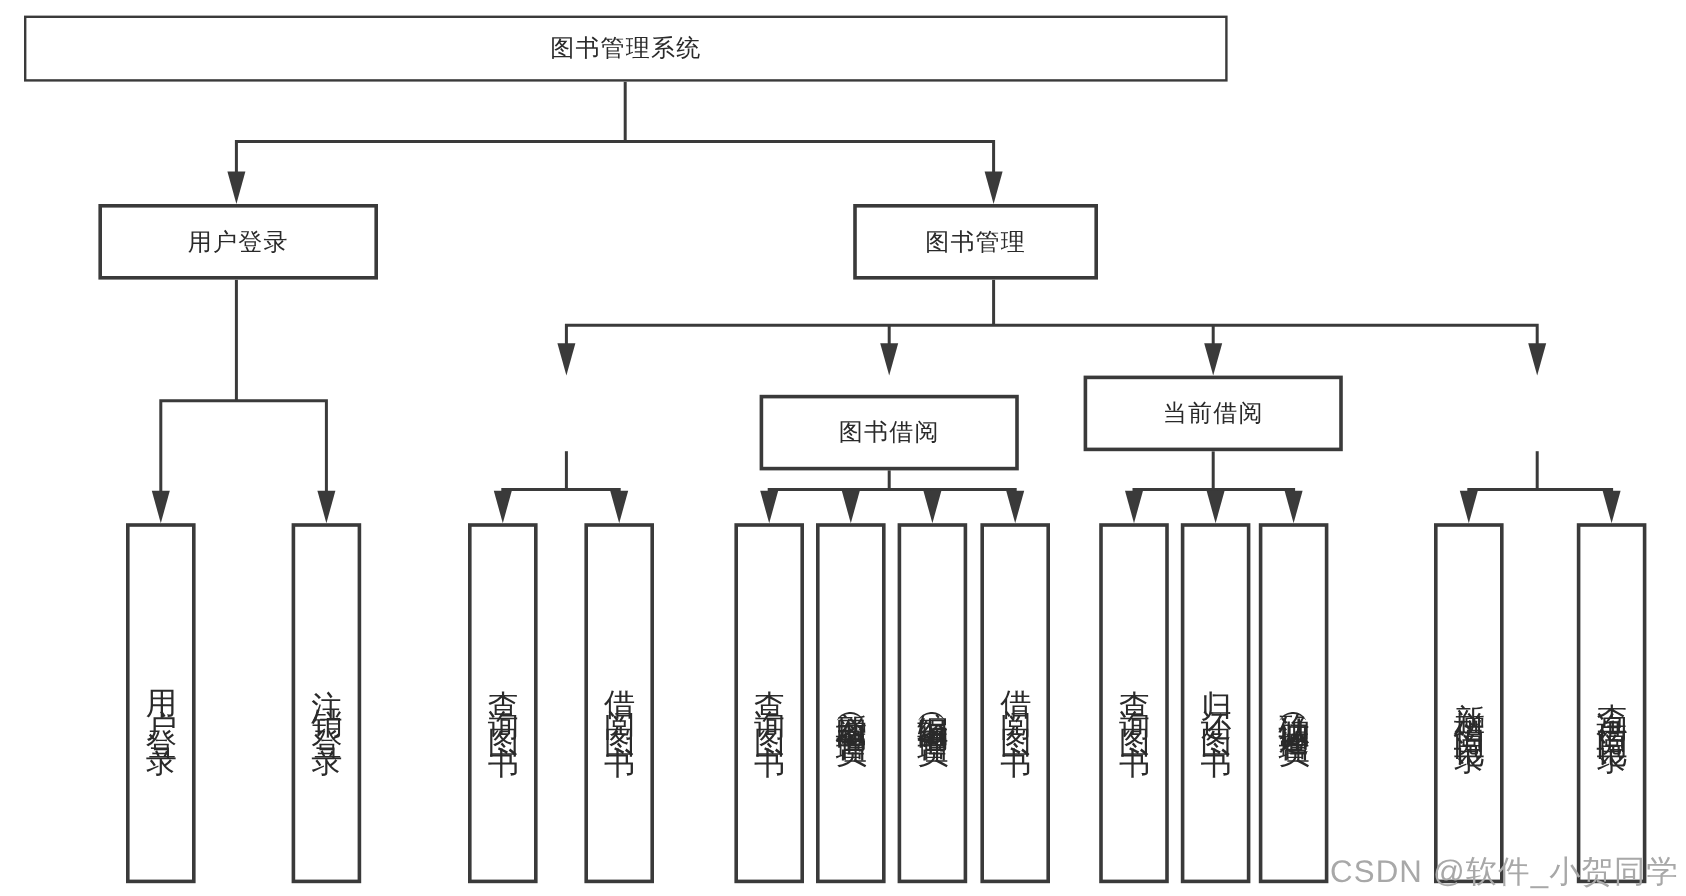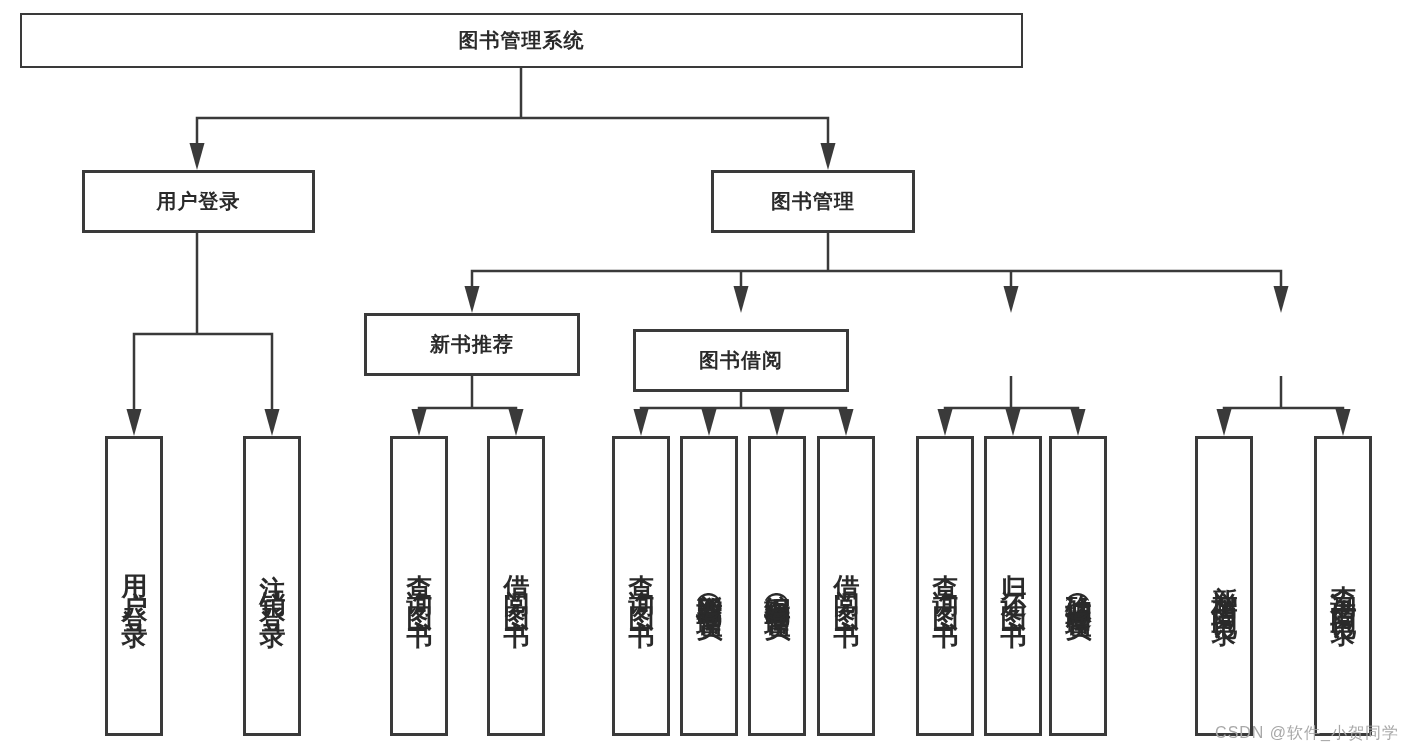--- a/index.html
+++ b/index.html
@@ -20,36 +20,35 @@
   .canvas svg{position:absolute;left:0;top:0;}
   .ln{stroke:var(--line);stroke-width:2.5;fill:none;}
   .ar{fill:var(--line);stroke:none;}
   .box{
     position:absolute;
     background:#fff;
     border:3px solid var(--line);
     box-sizing:border-box;
     display:flex;align-items:center;justify-content:center;
     text-align:right;
-    font-weight:bold;
   }
   .hnode{font-size:20px;letter-spacing:1px;}
   .root{font-size:20px;letter-spacing:1px;}
   .leaf span{
     writing-mode:vertical-rl;
     text-orientation:mixed;
     font-size:26px;
     line-height:1.15;
     max-height:284px;
     white-space:nowrap;
   }
   .watermark{
     position:absolute;
     right:6px;bottom:3px;
-    font-size:16px;
+    font-size:26px;
     letter-spacing:1px;
     color:var(--wm);
     z-index:10;
     pointer-events:none;
     margin-left:26px;
   }
 </style>
 </head>
 <body>
 
@@ -102,22 +101,22 @@
     <path class="ln" d="M1224 412 V408 H1343 V412"></path>
     <polygon class="ar" points="1216.5,409 1231.5,409 1224,436"></polygon>
     <polygon class="ar" points="1335.5,409 1350.5,409 1343,436"></polygon>
   </svg>
 
   <div class="box root" style="left:20px;top:13px;width:1003px;height:55px;border-width:2.5px">图书管理系统</div>
 
   <div class="box hnode" style="left:82px;top:170px;width:233px;height:63px">用户登录</div>
   <div class="box hnode" style="left:711px;top:170px;width:204px;height:63px">图书管理</div>
 
-  <div class="box hnode" style="left:364px;top:313px;width:216px;height:63px">新书推荐</div>
   <div class="box hnode" style="left:633px;top:329px;width:216px;height:63px">图书借阅</div>
+  <div class="box hnode" style="left:903px;top:313px;width:216px;height:63px">当前借阅</div>
 
   <div class="box leaf" style="left:105px;top:436px;width:58px;height:300px">
     <span style="letter-spacing: 16px;">用户登录</span>
     </div>
   <div class="box leaf" style="left:243px;top:436px;width:58px;height:300px">
     <span style="letter-spacing: 16px;">注销登录</span>
     </div>
 
   <div class="box leaf" style="left:390px;top:436px;width:58px;height:300px">
     <span style="letter-spacing: 16px;">查询图书</span>

